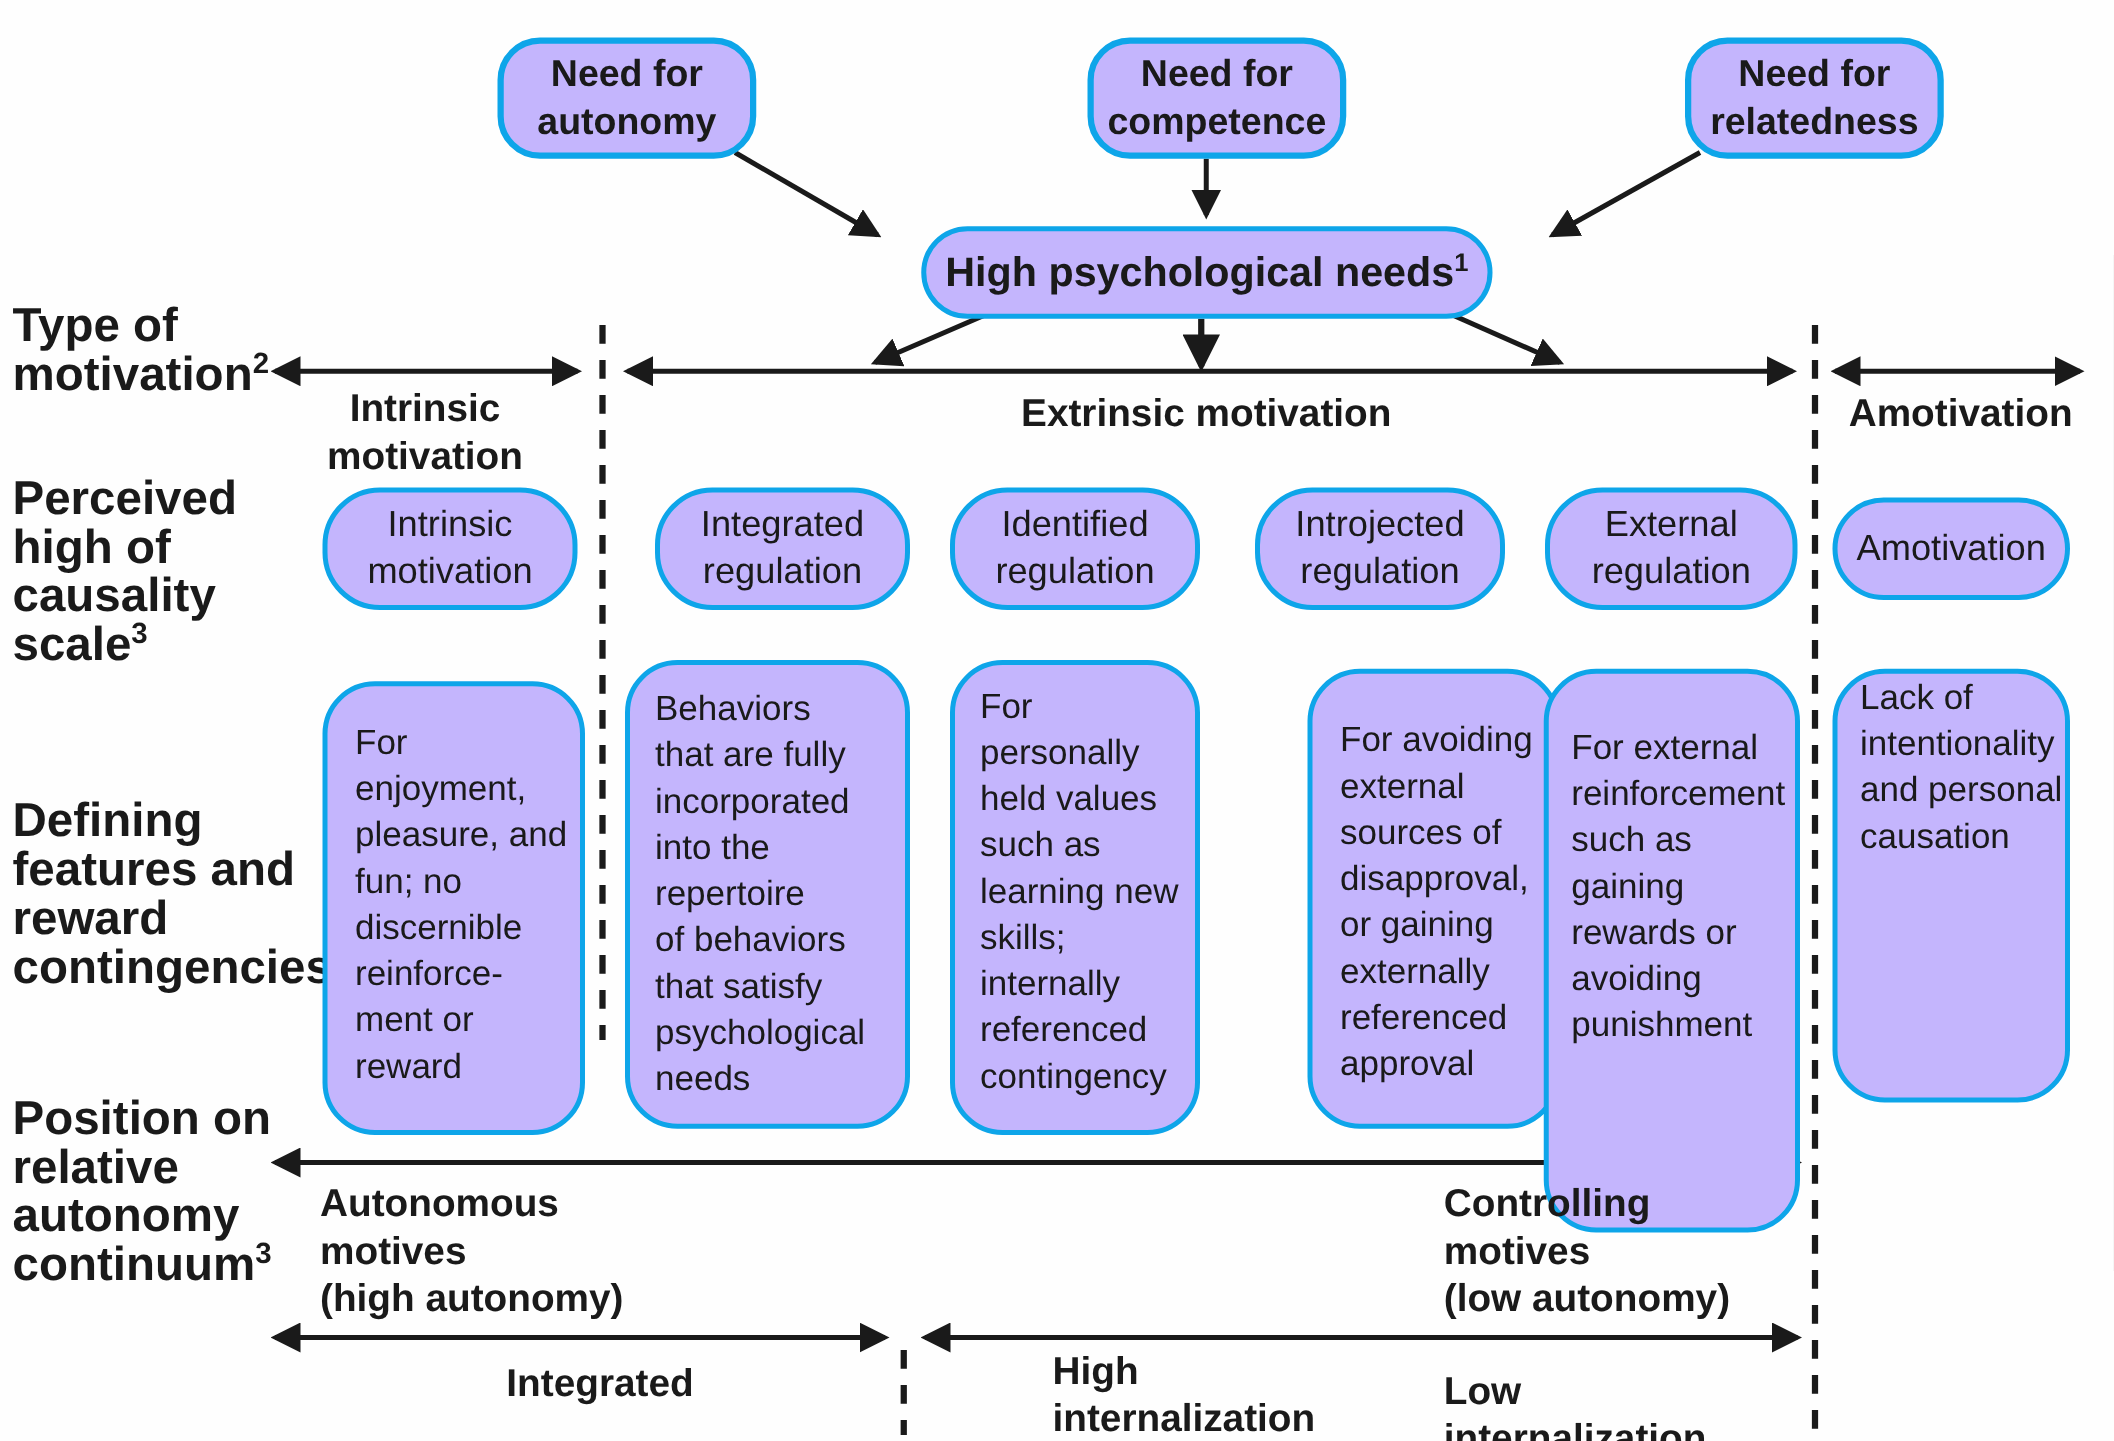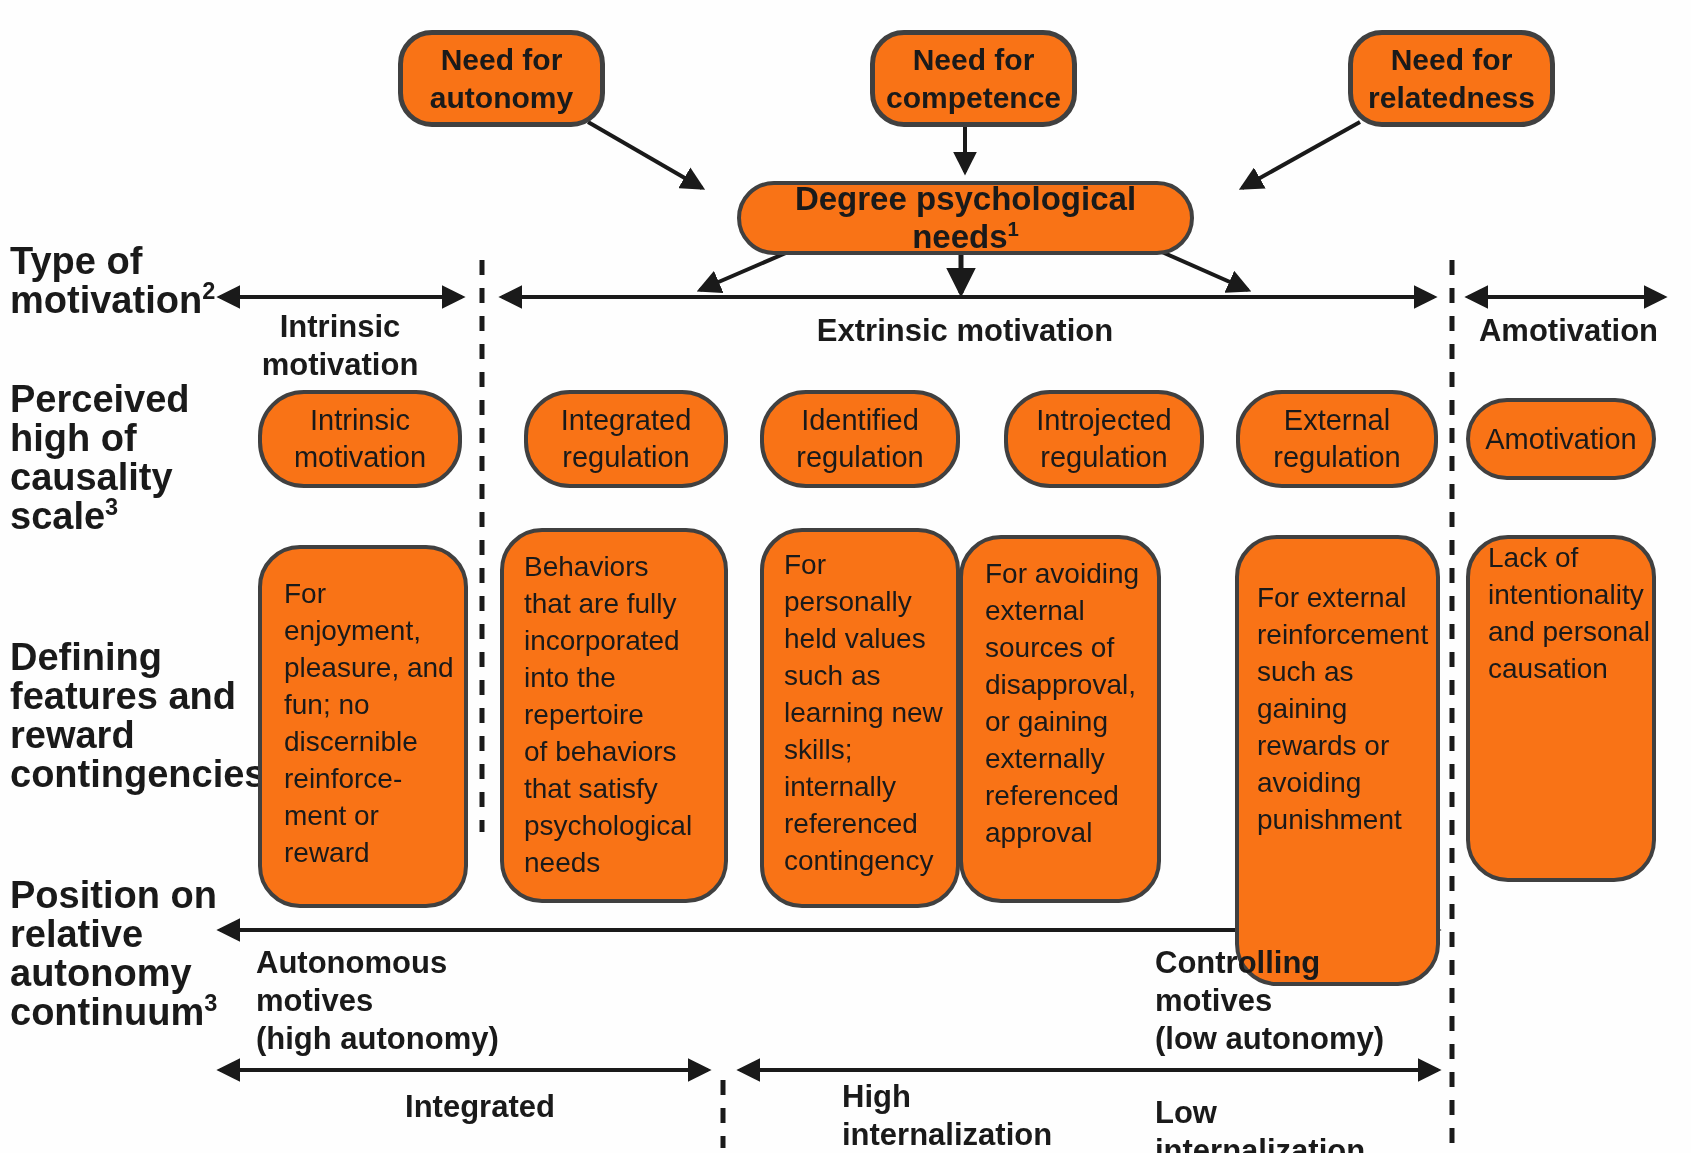--- a/index.html
+++ b/index.html
@@ -9,22 +9,22 @@
     width: 1691px;
     height: 1153px;
     background: #fefefe;
     font-family: "Liberation Sans", sans-serif;
     color: #1a1a1a;
     overflow: hidden;
   }
   .abs { position: absolute; }
   .box {
     position: absolute;
-    border: 4px solid #404040;
-    background: #f97316;
+    border: 4px solid #0ea5e9;
+    background: #c4b5fd;
     display: flex;
     align-items: center;
     justify-content: center;
     text-align: center;
   }
   .need-box {
     border-radius: 34px;
     font-weight: 700;
     font-size: 30px;
     line-height: 38px;
@@ -106,21 +106,21 @@
 
   <div class="box need-box" style="left:398px;top:30px;width:207px;height:97px">Need for
 autonomy</div>
   <div class="box need-box" style="left:870px;top:30px;width:207px;height:97px">Need for
 competence</div>
   <div class="box need-box" style="left:1348px;top:30px;width:207px;height:97px">Need for
 relatedness</div>
 
   <div class="box basic-box" style="left:737px;top:181px;width:457px;height:74px">
     <span>
-      <span>Degree psychological needs</span><sup>1</sup>
+      <span>High psychological needs</span><sup>1</sup>
     </span>
   </div>
 
   <div class="rowlabel" style="left:10px;top:242px">
     <div>Type of</div>
     <div><span>motivation</span><sup>2</sup></div>
   </div>
 
   <div class="rowlabel" style="left:10px;top:380px">
     <div>Perceived</div>
@@ -186,21 +186,21 @@
     <div class="ftext">For
 personally
 held values
 such as
 learning new
 skills;
 internally
 referenced
 contingency</div>
   </div>
-  <div class="box feat-box" style="left:959px;top:535px;width:202px;height:368px;padding:16px 2px 0 22px">
+  <div class="box feat-box" style="left:1046px;top:535px;width:202px;height:368px;padding:34px 2px 0 22px">
     <div class="ftext">For avoiding
 external
 sources of
 disapproval,
 or gaining
 externally
 referenced
 approval</div>
   </div>
   <div class="box feat-box" style="left:1235px;top:535px;width:205px;height:451px;padding:40px 14px 0 18px">

